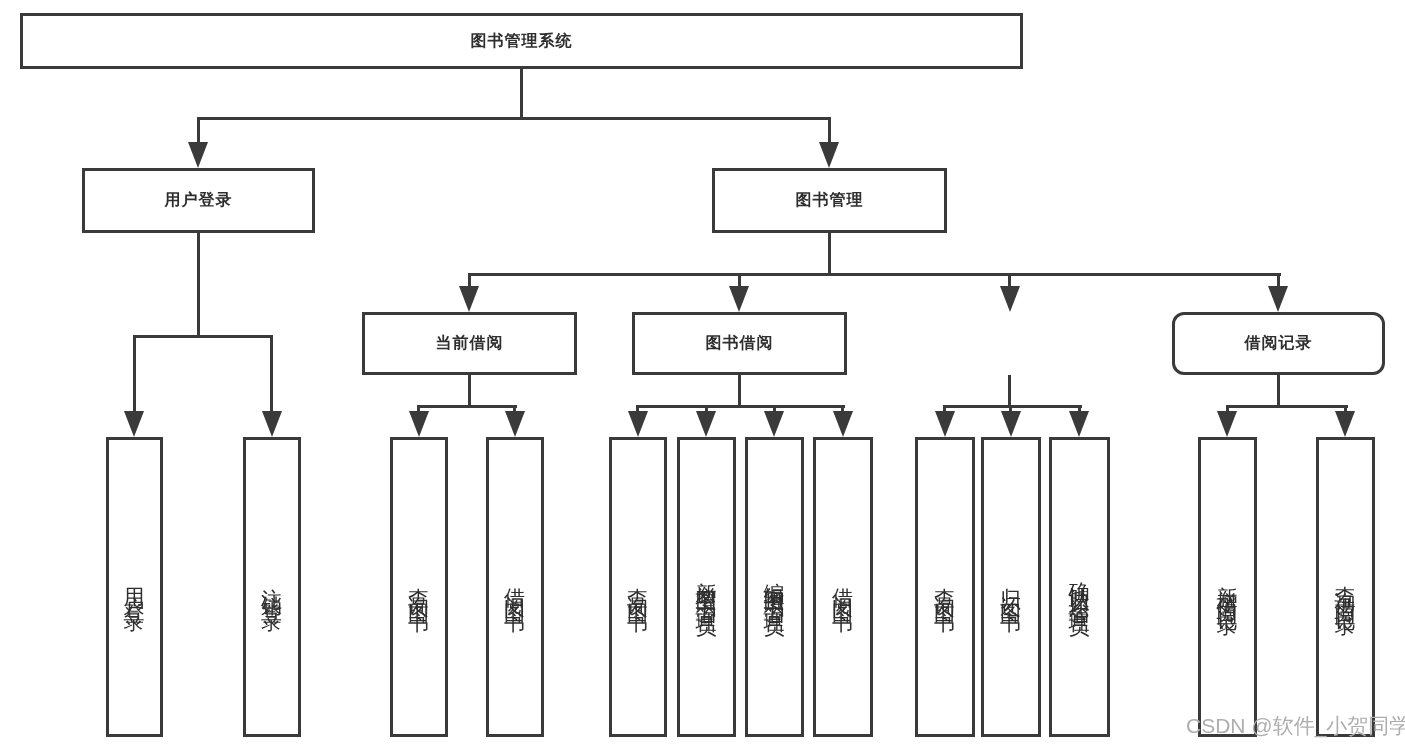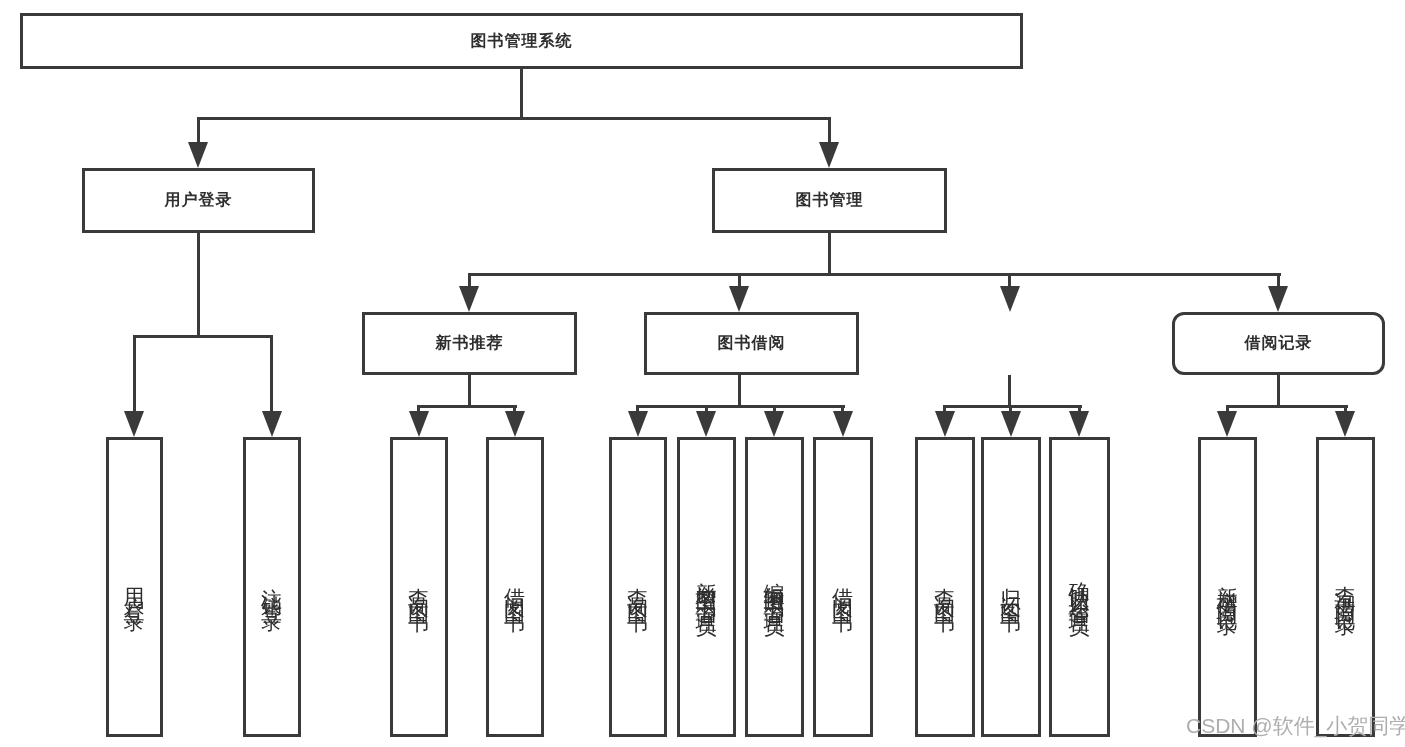--- a/index.html
+++ b/index.html
@@ -91,22 +91,22 @@
   <div class="hline" style="left:468px; top:273px; width:813px;"></div>
   <div class="vline" style="left:468px; top:273px; height:15px;"></div>
   <div class="arrow" style="left:459px; top:286px;"></div>
   <div class="vline" style="left:738px; top:273px; height:15px;"></div>
   <div class="arrow" style="left:729px; top:286px;"></div>
   <div class="vline" style="left:1008px; top:273px; height:15px;"></div>
   <div class="arrow" style="left:1000px; top:286px;"></div>
   <div class="vline" style="left:1277px; top:273px; height:15px;"></div>
   <div class="arrow" style="left:1268px; top:286px;"></div>
 
-  <div class="box h" style="left:362px; top:312px; width:215px; height:63px;">新书推荐</div>
-  <div class="box h" style="left:632px; top:312px; width:215px; height:63px;margin-left:12px;">图书借阅</div>
+  <div class="box h" style="left:362px; top:312px; width:215px; height:63px;">当前借阅</div>
+  <div class="box h" style="left:632px; top:312px; width:215px; height:63px;">图书借阅</div>
   <div class="box h" style="left:1172px; top:312px; width:213px; height:63px;border-radius:12px;">借阅记录</div>
 
   <div class="vline" style="left:468px; top:375px; height:33px;"></div>
   <div class="hline" style="left:417px; top:405px; width:100px;"></div>
   <div class="vline" style="left:417px; top:405px; height:8px;"></div>
   <div class="arrow" style="left:409px; top:411px;"></div>
   <div class="vline" style="left:513px; top:405px; height:8px;"></div>
   <div class="arrow" style="left:505px; top:411px;"></div>
 
   <div class="vline" style="left:738px; top:375px; height:33px;"></div>

